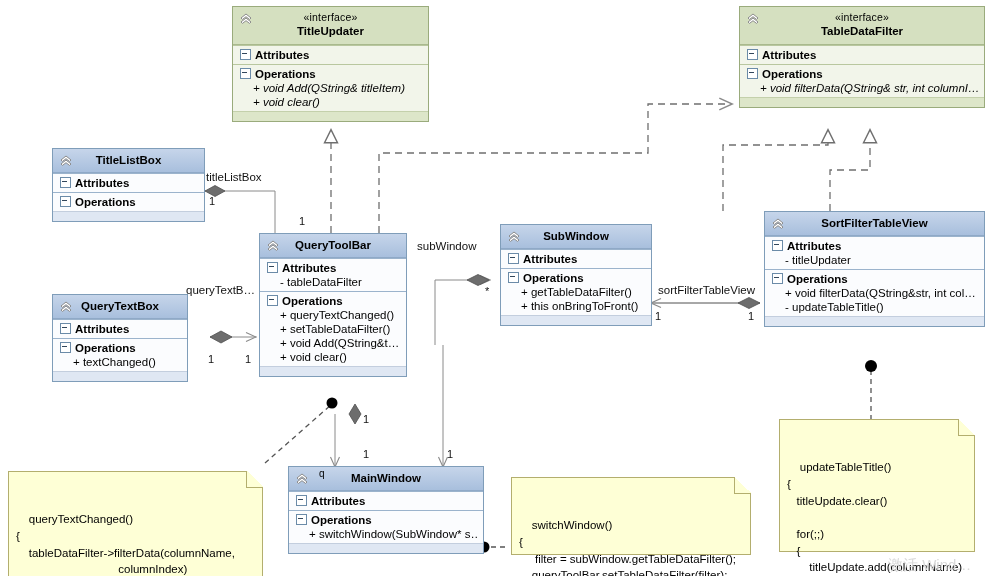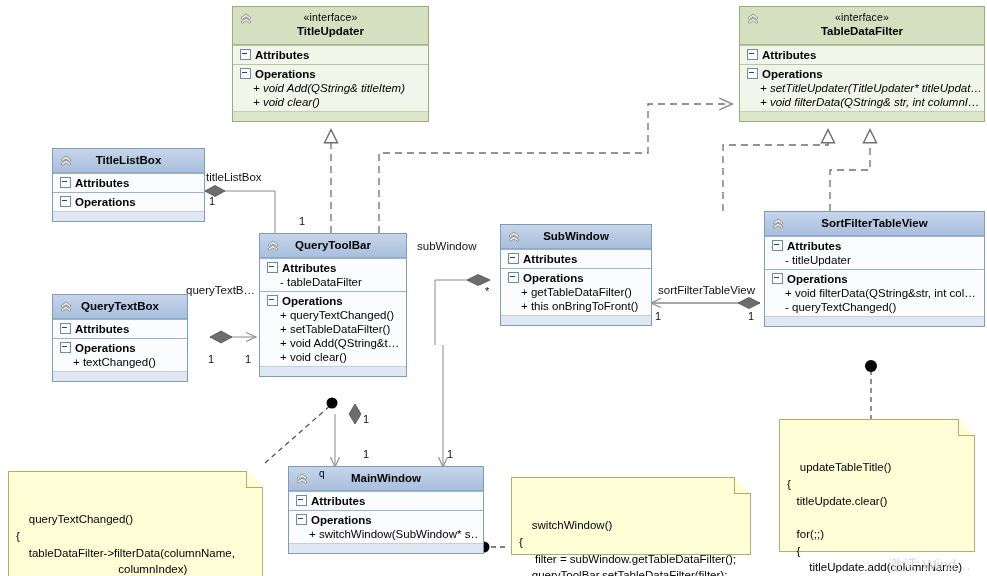--- a/index.html
+++ b/index.html
@@ -148,21 +148,20 @@
     </div>
     <div class="sec">
       <div class="row">
         <span class="sq"></span><span>Attributes</span>
       </div>
     </div>
     <div class="sec">
       <div class="row">
         <span class="sq"></span><span>Operations</span>
       </div>
-      <div class="memb">+ setTitleUpdater(TitleUpdater* titleUpdat…</div>
       <div class="memb">+ void filterData(QString&amp; str, int columnI…</div>
     </div>
     <div class="foot"></div>
   </div>
 
   <div class="uml cls" style="left:52px;top:148px;width:153px;">
     <div class="hdr">
       <svg class="chev" viewBox="0 0 16 16">
         <path d="M3,7 L8,3 L13,7 L11.5,8.4 L8,5.7 L4.5,8.4 Z" fill="#fff" stroke="#8b8b8b"></path>
         <path d="M3,11 L8,7 L13,11 L11.5,12.4 L8,9.7 L4.5,12.4 Z" fill="#fff" stroke="#8b8b8b"></path>
@@ -265,21 +264,21 @@
       <div class="row">
         <span class="sq"></span><span>Attributes</span>
       </div>
       <div class="memb">- titleUpdater</div>
     </div>
     <div class="sec">
       <div class="row">
         <span class="sq"></span><span>Operations</span>
       </div>
       <div class="memb">+ void filterData(QString&amp;str, int col…</div>
-      <div class="memb">- queryTextChanged()</div>
+      <div class="memb">- updateTableTitle()</div>
     </div>
     <div class="foot"></div>
   </div>
 
   <div class="uml cls" style="left:288px;top:466px;width:196px;">
     <div class="hdr">
       <svg class="chev" viewBox="0 0 16 16">
         <path d="M3,7 L8,3 L13,7 L11.5,8.4 L8,5.7 L4.5,8.4 Z" fill="#fff" stroke="#8b8b8b"></path>
         <path d="M3,11 L8,7 L13,11 L11.5,12.4 L8,9.7 L4.5,12.4 Z" fill="#fff" stroke="#8b8b8b"></path>
       </svg>

